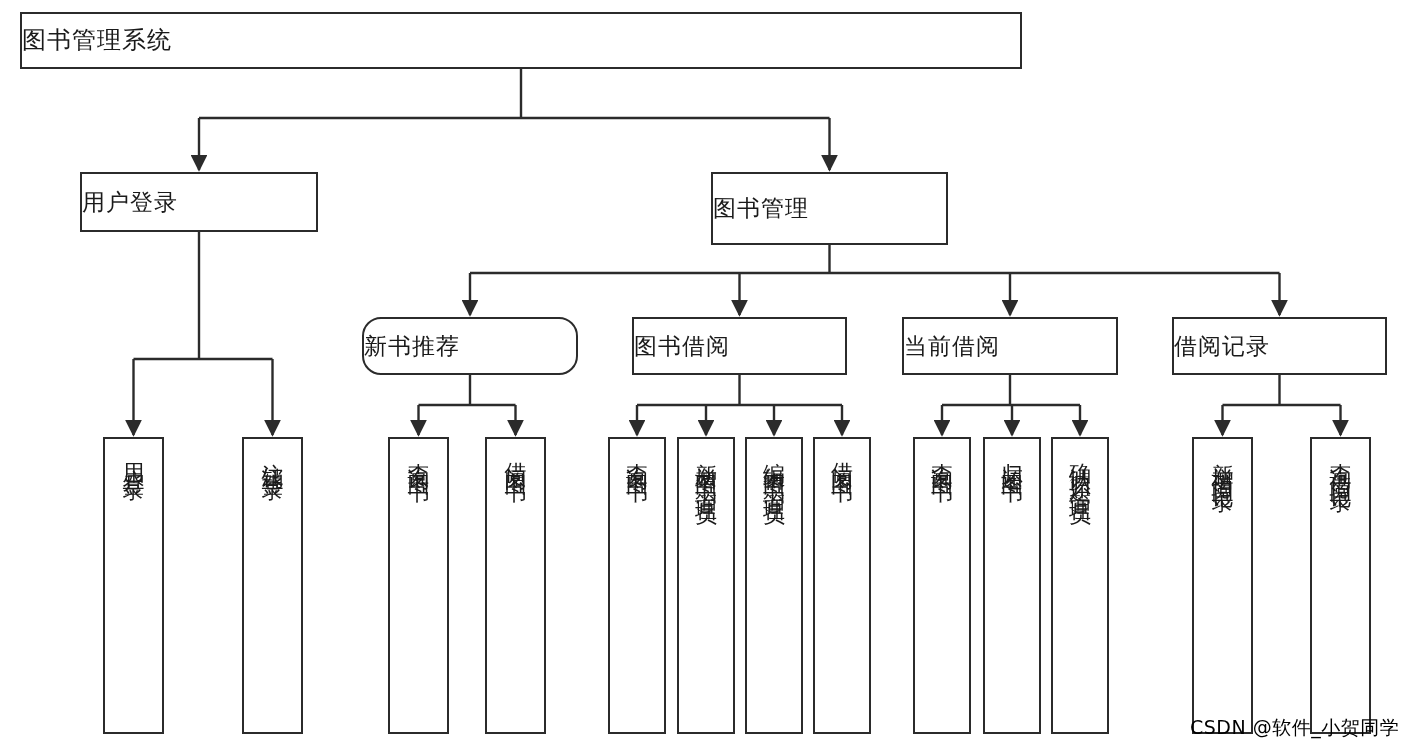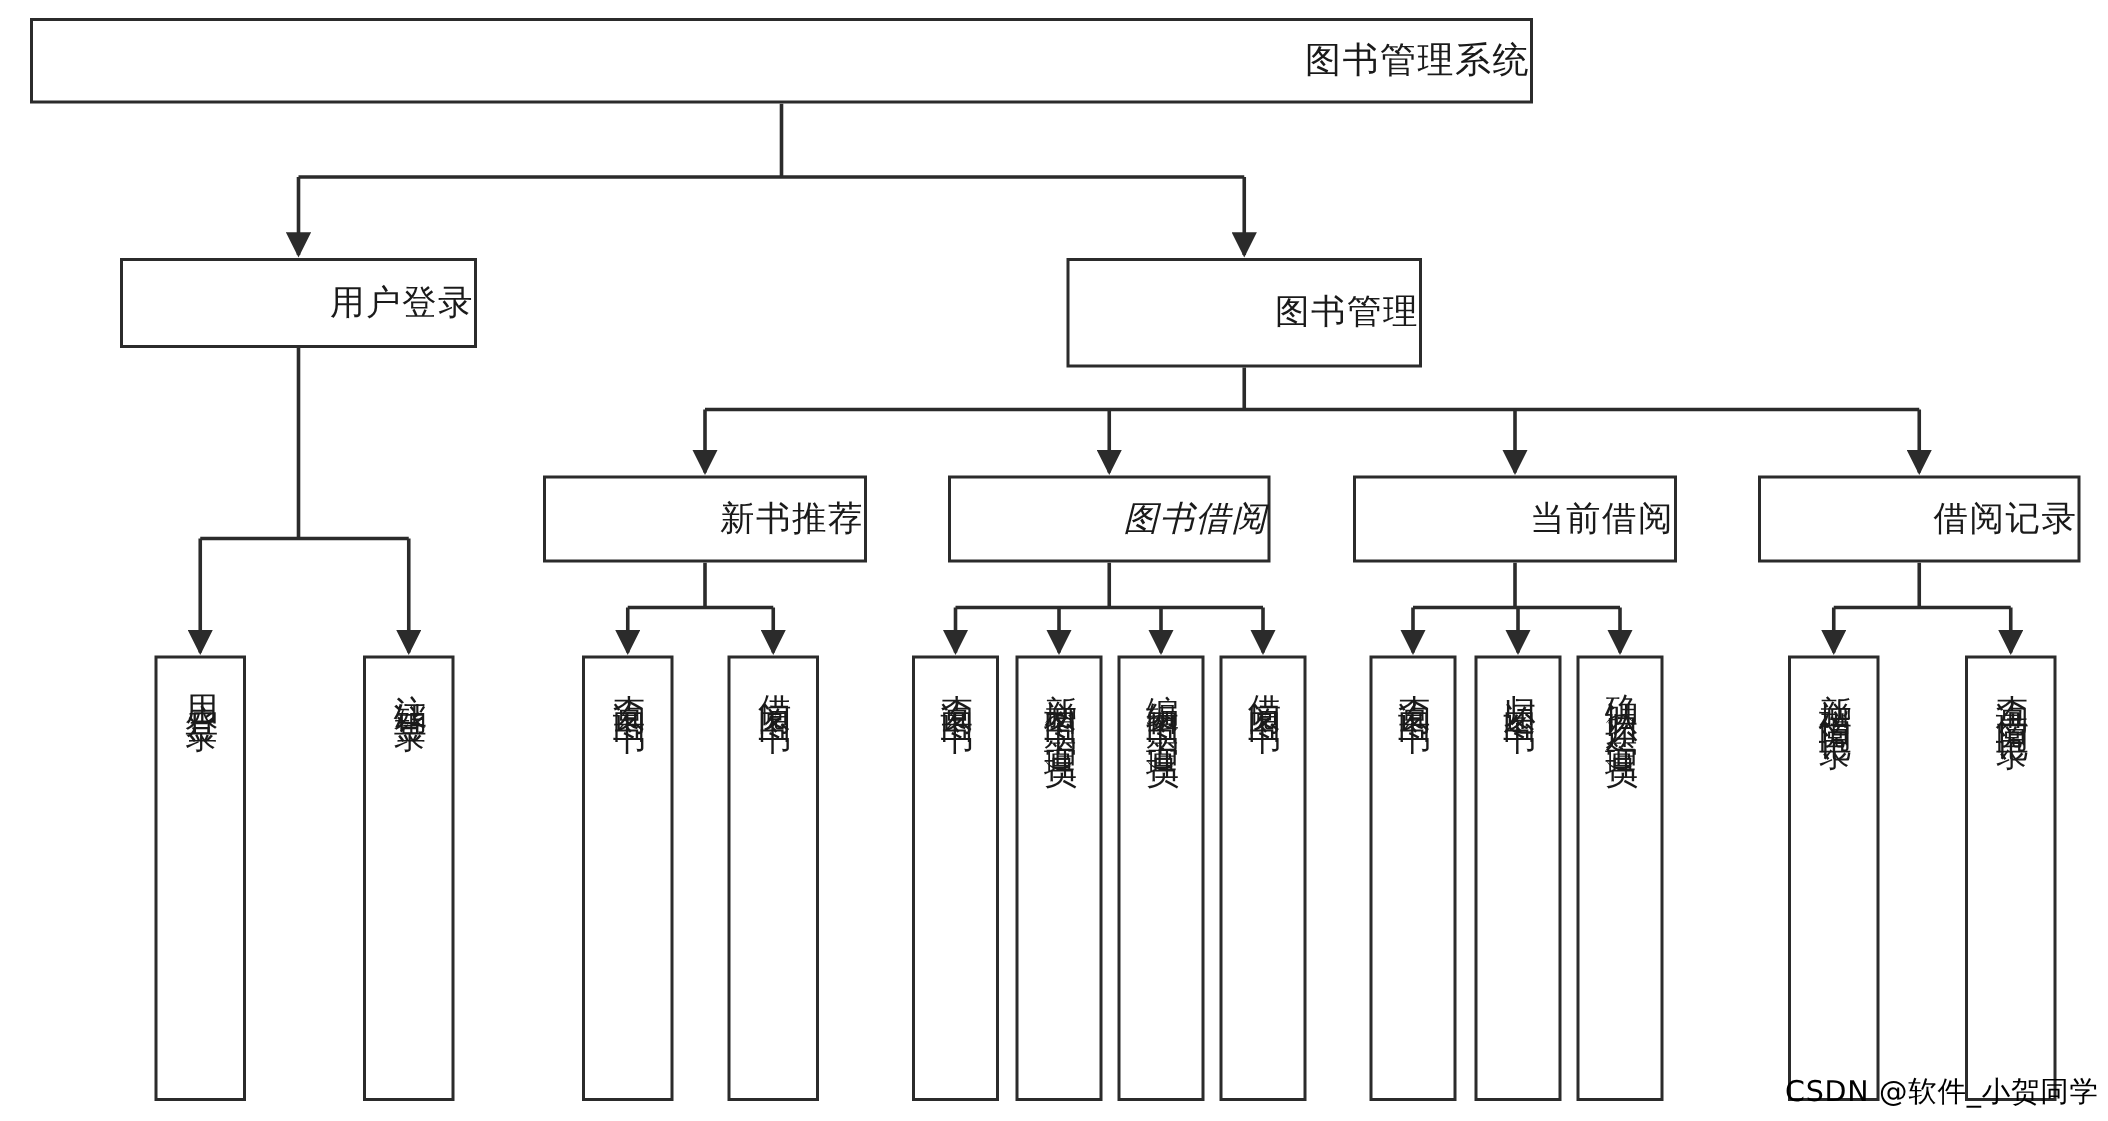--- a/index.html
+++ b/index.html
@@ -26,21 +26,21 @@
     height: 747px;
     pointer-events: none;
   }
   .node {
     position: absolute;
     box-sizing: border-box;
     background: #ffffff;
     border: 2px solid #2b2b2b;
     display: flex;
     align-items: center;
-    justify-content: flex-end;
+    justify-content: flex-start;
     color: #1a1a1a;
     z-index: 2;
   }
   .node .lbl {
     display: block;
     text-align: center;
     line-height: 1.15;
     white-space: nowrap;
   }
   
@@ -127,24 +127,24 @@
     <span class="lbl">图书管理系统</span>
   </div>
 
   <div class="node horiz" style="left: 80px; top: 172px; width: 238px; height: 60px;">
     <span class="lbl">用户登录</span>
   </div>
   <div class="node horiz" style="left: 711px; top: 172px; width: 237px; height: 73px;">
     <span class="lbl">图书管理</span>
   </div>
 
-  <div class="node horiz" style="left: 362px; top: 317px; width: 216px; height: 58px;">
+  <div class="node horiz" style="left: 362px; top: 317px; width: 216px; height: 58px; border-radius: 19px;">
     <span class="lbl">新书推荐</span>
   </div>
-  <div class="node horiz" style="left: 632px; top: 317px; width: 215px; height: 58px; font-style: italic;">
+  <div class="node horiz" style="left: 632px; top: 317px; width: 215px; height: 58px;">
     <span class="lbl">图书借阅</span>
   </div>
   <div class="node horiz" style="left: 902px; top: 317px; width: 216px; height: 58px;">
     <span class="lbl">当前借阅</span>
   </div>
   <div class="node horiz" style="left: 1172px; top: 317px; width: 215px; height: 58px;">
     <span class="lbl">借阅记录</span>
   </div>
 
   <div class="node vert" style="left: 103px; top: 437px; width: 61px; height: 297px;">

